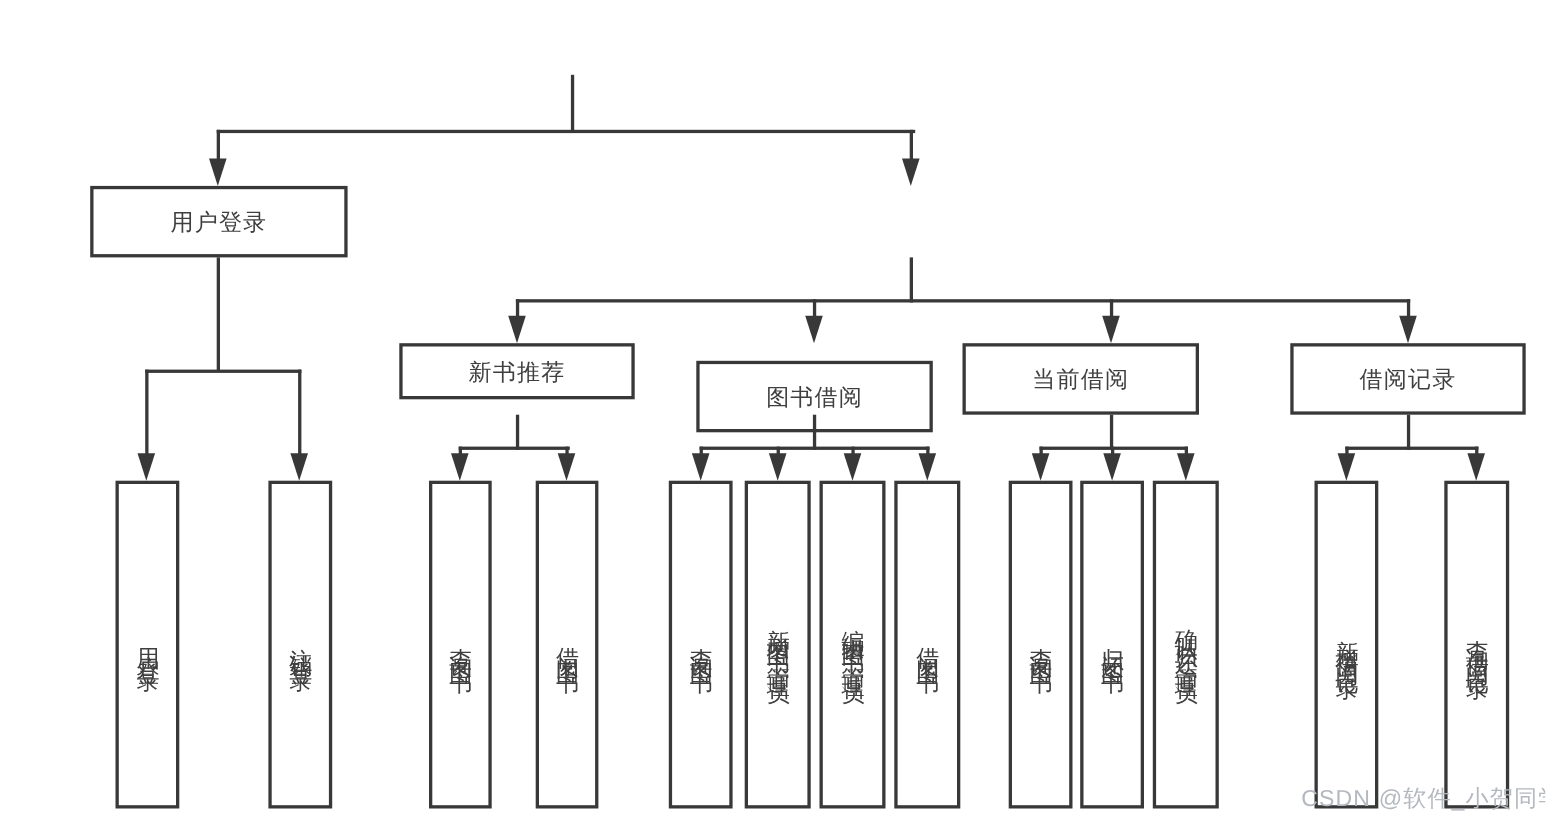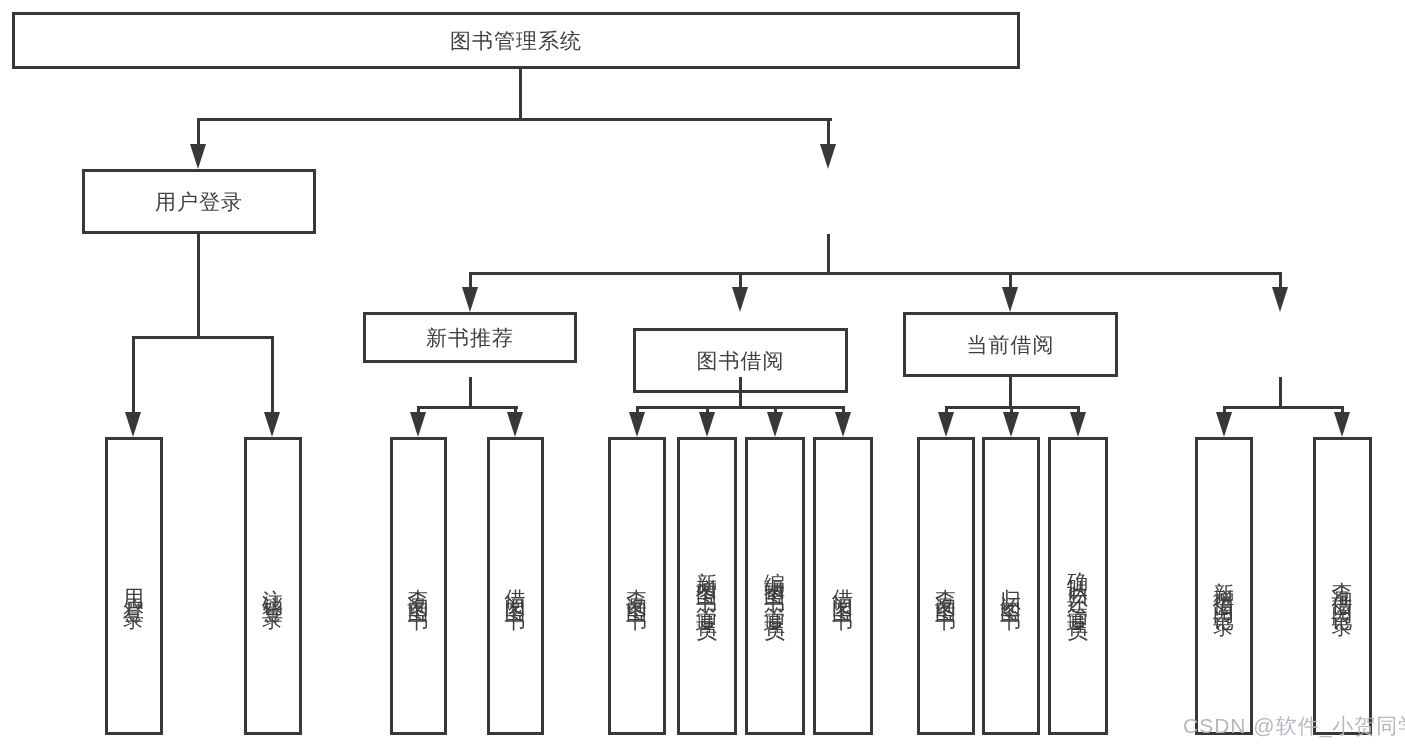--- a/index.html
+++ b/index.html
@@ -30,31 +30,31 @@
   .watermark{
     position:absolute;left:1183px;top:712px;font-size:21px;color:#b4b8bf;
     letter-spacing:1px;z-index:5;white-space:nowrap;
   }
 </style>
 </head>
 <body>
 
 <div class="canvas">
 
-  <div class="box" style="left:12px;top:12px;width:1008px;height:57px;">图书管理系统</div>
 
   <div class="box" style="left:82px;top:169px;width:234px;height:65px;">用户登录</div>
 
 
   <div class="box" style="left:363px;top:312px;width:214px;height:51px;">新书推荐</div>
 
   <div class="box" style="left:633px;top:328px;width:215px;height:65px;">图书借阅</div>
 
-  <div class="box" style="left:903px;top:312px;width:215px;height:65px;">当前借阅</div>
+  <div class="box" style="left:875px;top:312px;width:215px;height:65px;">当前借阅</div>
 
+  <div class="box" style="left:1173px;top:312px;width:214px;height:65px;">借阅记录</div>
 
   <div class="vbox" style="left:105px;top:437px;width:58px;height:298px;">
     <span class="vtext">用户登录</span>
   </div>
 
   <div class="vbox" style="left:244px;top:437px;width:58px;height:298px;">
     <span class="vtext">注销登录</span>
   </div>
 
   <div class="vbox" style="left:390px;top:437px;width:57px;height:298px;">

